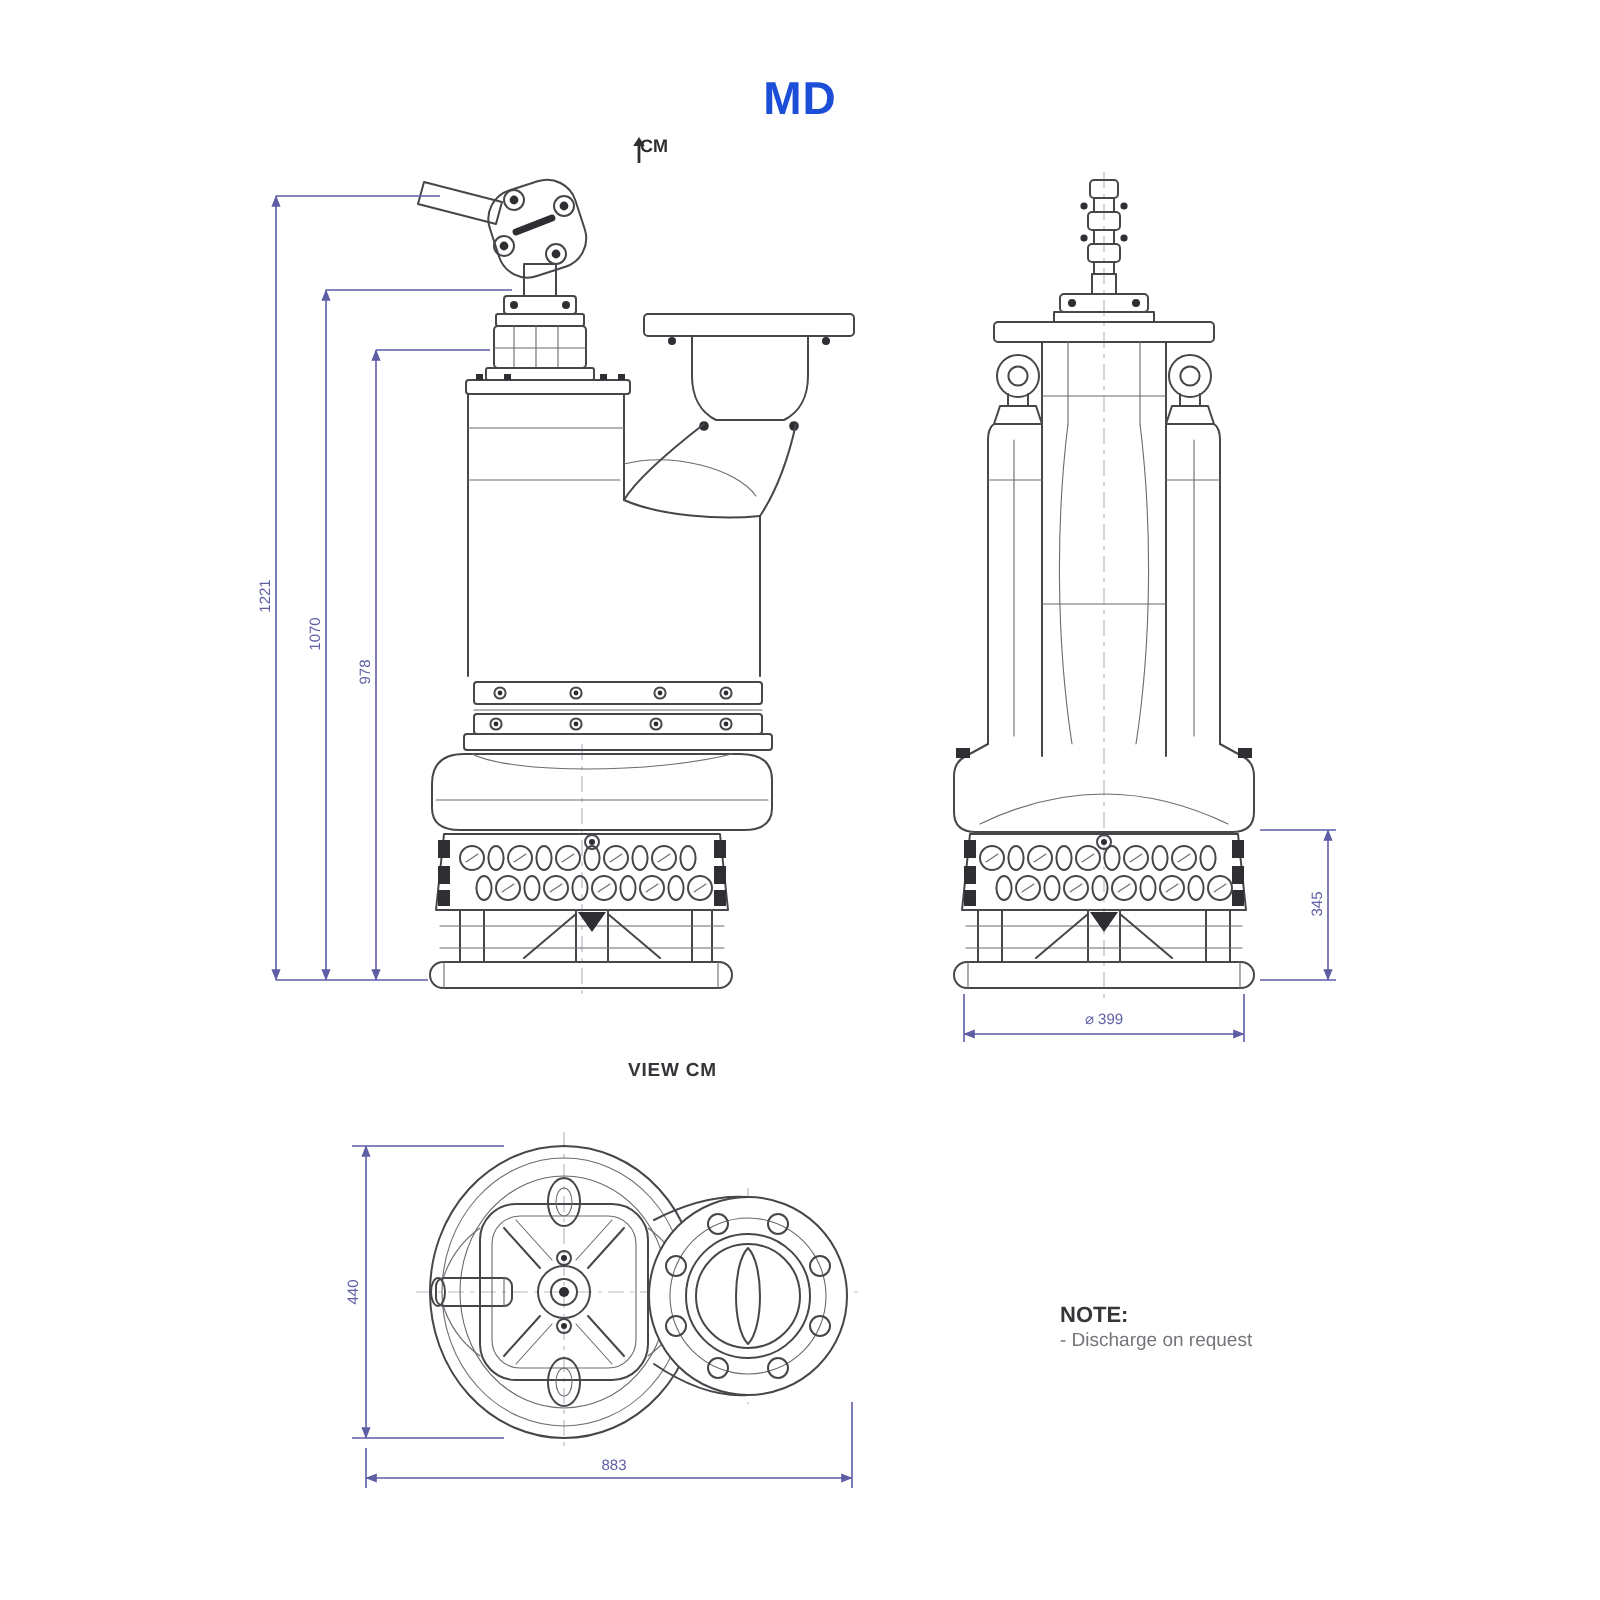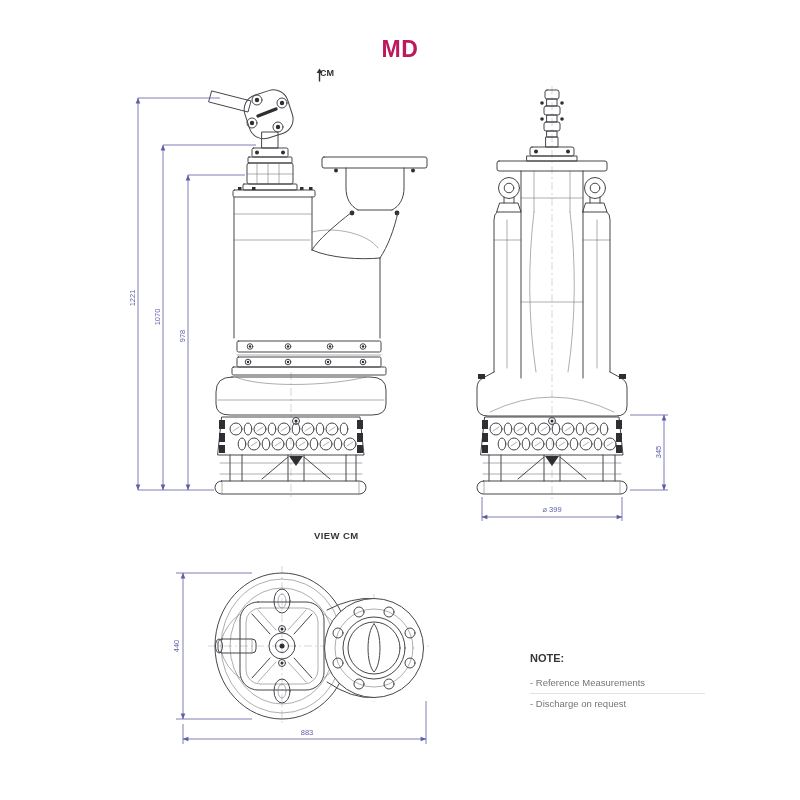--- a/index.html
+++ b/index.html
@@ -11,27 +11,27 @@
   .ln{fill:none;stroke:#46464b;stroke-width:1;stroke-linecap:round;stroke-linejoin:round;}
   .lnt{fill:none;stroke:#6a6a70;stroke-width:.55;stroke-linecap:round;stroke-linejoin:round;}
   .fill-dark{fill:#2e2e33;stroke:none;}
   .wfill{fill:#ffffff;stroke:#46464b;stroke-width:1;}
   .cl{fill:none;stroke:#b9b9c4;stroke-width:.6;stroke-dasharray:8 3 2 3;}
   .dim{fill:none;stroke:#5e5ea6;stroke-width:.8;}
   .dimtxt{fill:#5e5ea6;font:7.5px "Liberation Sans",sans-serif;}
 
   
   .page-title{position:absolute;left:0;right:0;top:36px;text-align:center;
-    color:#be185d;font-size:23px;font-weight:bold;letter-spacing:.5px;}
+    color:#1d4ed8;font-size:23px;font-weight:bold;letter-spacing:.5px;}
   .unit-marker{position:absolute;left:316px;top:68px;display:flex;align-items:center;gap:4px;
     color:#2f2f33;font-size:9px;font-weight:bold;}
   .view-label{position:absolute;left:294px;top:530px;color:#36363a;
     font-size:9.5px;font-weight:bold;letter-spacing:.4px;margin-left:20px;}
   .note{position:absolute;left:530px;top:652px;width:175px;}
-  .note-heading{color:#35353a;font-size:11px;font-weight:bold;margin-bottom:12px;}
+  .note-heading{color:#35353a;font-size:11px;font-weight:bold;margin-bottom:0;}
   .note-item{color:#74747a;font-size:9.5px;line-height:1.45;}
   .note-item.first{border-bottom:1px solid #e3e3e6;padding-bottom:3px;margin-bottom:3px;}
 </style>
 </head>
 <body>
 
 <div class="canvas">
 
 <svg width="800" height="800" viewBox="0 0 800 800">
   <defs>
@@ -374,17 +374,16 @@
         <path d="M0.6,5 L3.5,0.5 L6.4,5 Z" fill="#2f2f33"></path>
       </svg>
     </span>
     <span>CM</span>
   </div>
 
   <div class="view-label">VIEW CM</div>
 
   <div class="note">
     <div class="note-heading">NOTE:</div>
-    <div class="note-item first">- Reference Measurements</div>
     <div class="note-item">- Discharge on request</div>
   </div>
 
 </div>
 
 </body></html>

